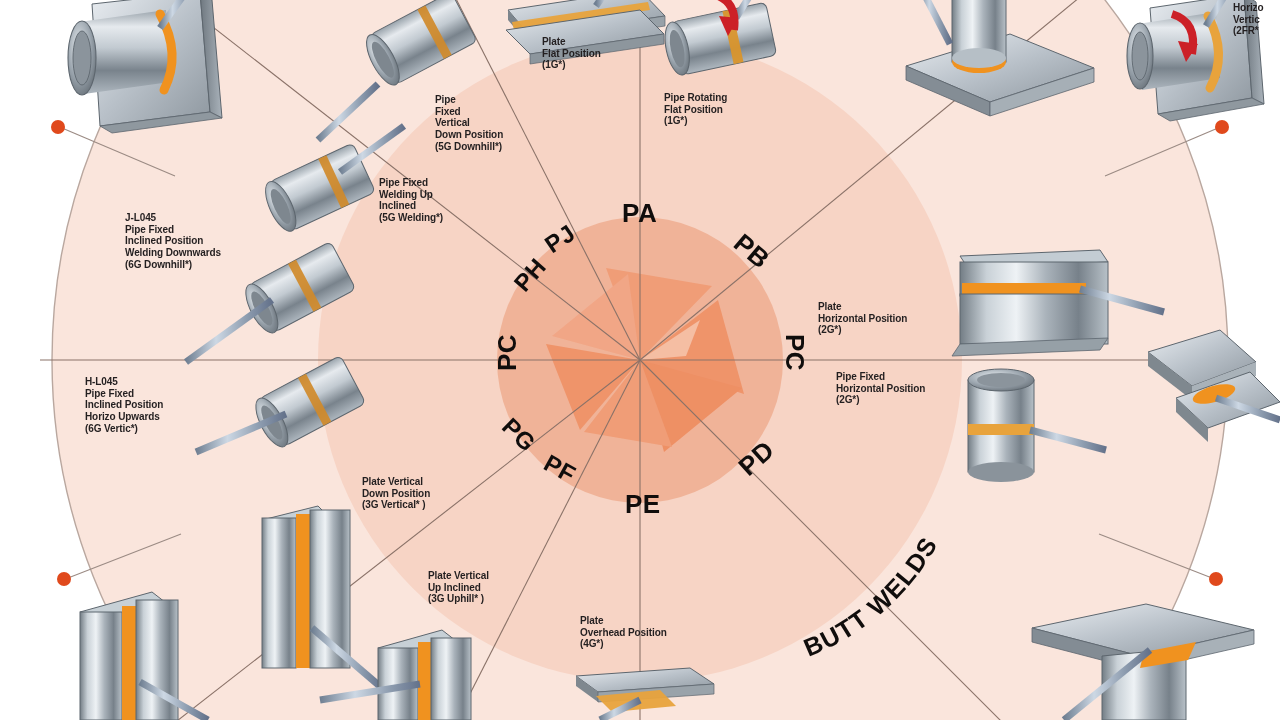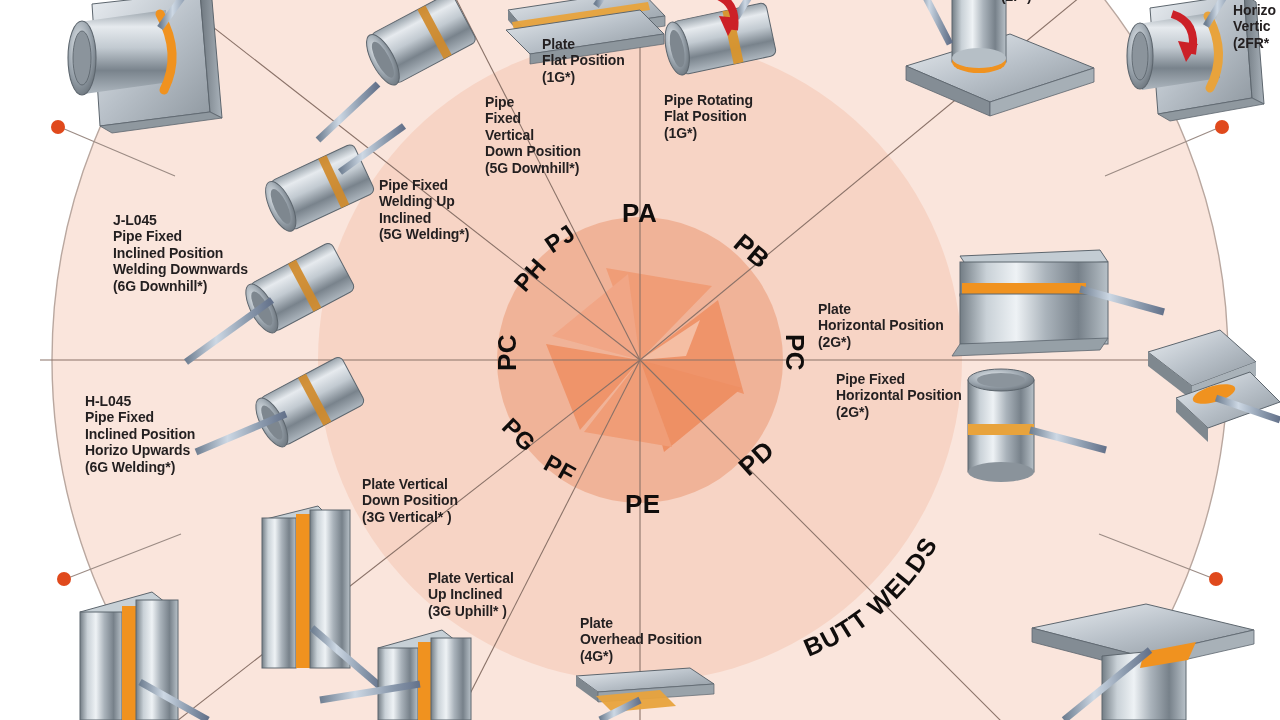--- a/index.html
+++ b/index.html
@@ -3,21 +3,21 @@
 <meta charset="utf-8">
 <title>Welding Positions Wheel</title>
 <style>
   html,body{margin:0;padding:0;background:#ffffff;}
   body{width:1280px;height:720px;overflow:hidden;position:relative;
        font-family:"Liberation Sans","DejaVu Sans",sans-serif;}
   #stage{position:absolute;left:0;top:0;width:1280px;height:720px;overflow:hidden;background:#ffffff;}
   svg.layer{position:absolute;left:0;top:0;width:1280px;height:720px;}
   .lbl{position:absolute;font-weight:bold;color:#231f20;line-height:1.17;
        letter-spacing:-0.1px;white-space:pre;}
-  .lbl.t12{font-size:14px;}
+  .lbl.t12{font-size:10px;}
   .code{position:absolute;font-weight:bold;color:#100d0c;font-size:26px;
         letter-spacing:0.5px;white-space:pre;transform-origin:50% 50%;}
   .code.small{font-size:24px;}
   .arcword{font-weight:bold;font-size:25px;fill:#100d0c;letter-spacing:1.2px;}
 </style>
 </head>
 <body>
 
 <div id="stage">
 
@@ -288,23 +288,23 @@
   <div class="code small" style="left:501px;top:421px;transform:rotate(44deg);">PG</div>
   <div class="code" style="left:489px;top:337px;transform:rotate(-90deg);">PC</div>
   <div class="code small" style="left:513px;top:261px;transform:rotate(-49deg);">PH</div>
   <div class="code small" style="left:545px;top:225px;transform:rotate(-34deg);">PJ</div>
 
   <div id="labels-root">
       <div class="lbl t12" style="left: 542px; top: 36px;"><div>Plate</div><div>Flat Position</div><div>(1G*)</div></div>
       <div class="lbl t12" style="left: 664px; top: 92px;"><div>Pipe Rotating</div><div>Flat Position</div><div>(1G*)</div></div>
       <div class="lbl t12" style="left: 1233px; top: 2px;"><div>Horizo</div><div>Vertic</div><div>(2FR*</div></div>
       <div class="lbl t12" style="left: 1001px; top: -12px;"><div>(2F*)</div></div>
-      <div class="lbl t12" style="left: 485px; top: 94px;"><div>Pipe</div><div>Fixed</div><div>Vertical</div><div>Down Position</div><div>(5G Downhill*)</div></div>
+      <div class="lbl t12" style="left: 435px; top: 94px;"><div>Pipe</div><div>Fixed</div><div>Vertical</div><div>Down Position</div><div>(5G Downhill*)</div></div>
       <div class="lbl t12" style="left: 379px; top: 177px;"><div>Pipe Fixed</div><div>Welding Up</div><div>Inclined</div><div>(5G Welding*)</div></div>
-      <div class="lbl t12" style="left: 113px; top: 212px;"><div>J-L045</div><div>Pipe Fixed</div><div>Inclined Position</div><div>Welding Downwards</div><div>(6G Downhill*)</div></div>
-      <div class="lbl t12" style="left: 85px; top: 376px; margin-top: 17px;"><div>H-L045</div><div>Pipe Fixed</div><div>Inclined Position</div><div>Horizo Upwards</div><div>(6G Welding*)</div></div>
+      <div class="lbl t12" style="left: 125px; top: 212px;"><div>J-L045</div><div>Pipe Fixed</div><div>Inclined Position</div><div>Welding Downwards</div><div>(6G Downhill*)</div></div>
+      <div class="lbl t12" style="left: 85px; top: 376px;"><div>H-L045</div><div>Pipe Fixed</div><div>Inclined Position</div><div>Horizo Upwards</div><div>(6G Vertic*)</div></div>
       <div class="lbl t12" style="left: 818px; top: 301px;"><div>Plate</div><div>Horizontal Position</div><div>(2G*)</div></div>
       <div class="lbl t12" style="left: 836px; top: 371px;"><div>Pipe Fixed</div><div>Horizontal Position</div><div>(2G*)</div></div>
       <div class="lbl t12" style="left: 362px; top: 476px;"><div>Plate Vertical</div><div>Down Position</div><div>(3G Vertical* )</div></div>
       <div class="lbl t12" style="left: 428px; top: 570px;"><div>Plate Vertical</div><div>Up Inclined</div><div>(3G Uphill* )</div></div>
       <div class="lbl t12" style="left: 580px; top: 615px;"><div>Plate</div><div>Overhead Position</div><div>(4G*)</div></div>
     </div>
 </div>
 
 </body></html>

